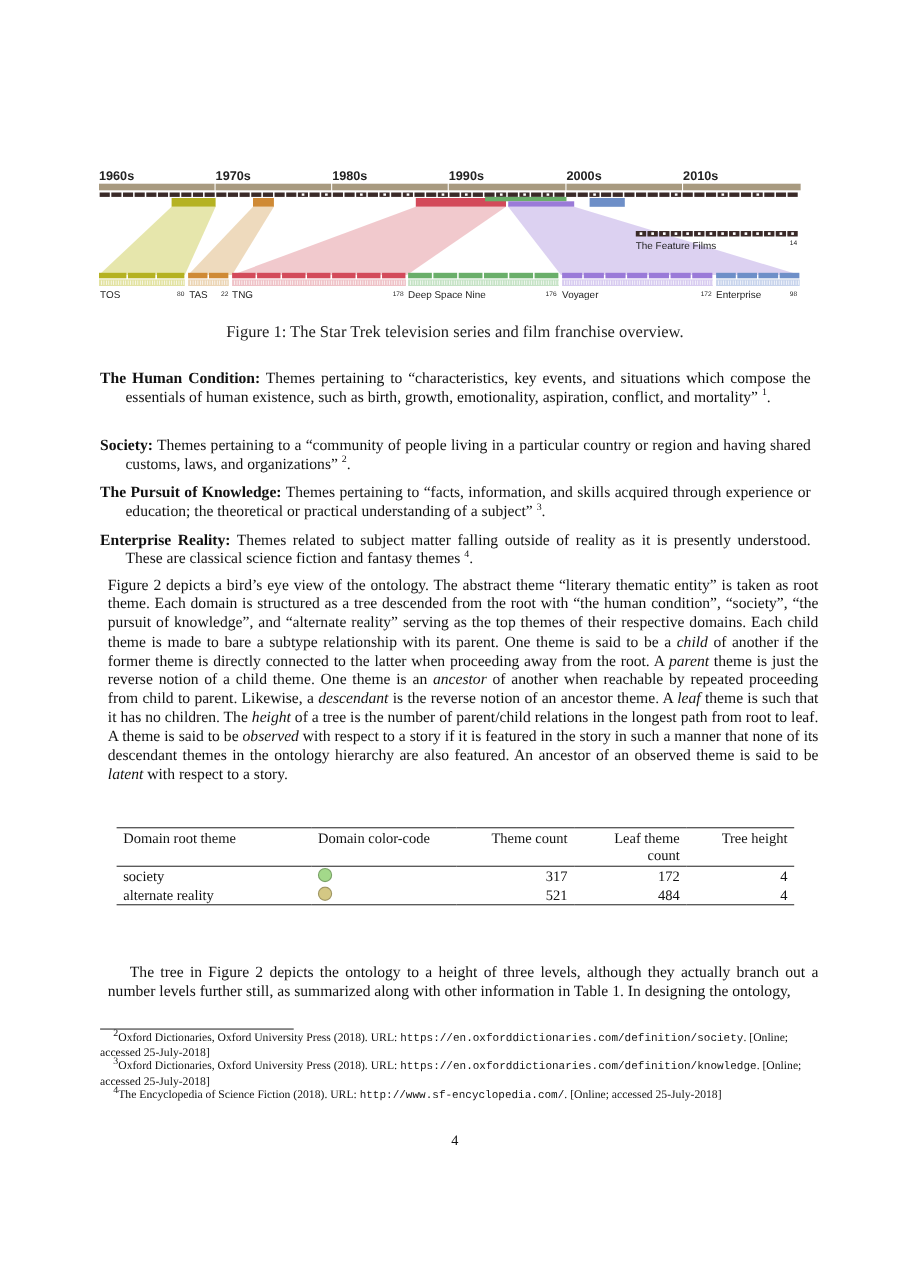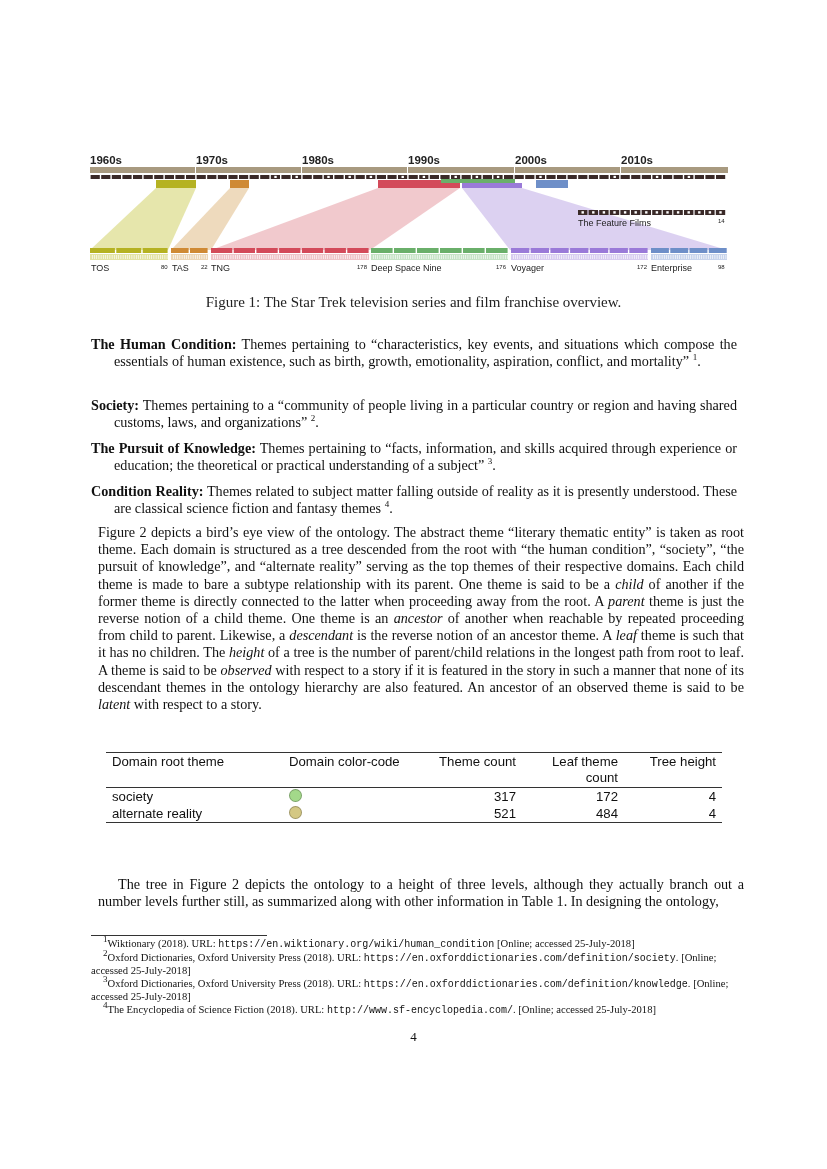--- a/index.html
+++ b/index.html
@@ -18,21 +18,21 @@
                font-family: "Liberation Serif", serif; font-size: 14.2px; line-height: 17.2px;
                text-align: justify; color: #111; }
   .defn { position: absolute; left: 91px; width: 646px;
           font-family: "Liberation Serif", serif; font-size: 14.2px; line-height: 17.2px;
           text-align: justify; padding-left: 23px; text-indent: -23px; box-sizing: border-box; }
   .defn b { font-weight: bold; }
   sup { font-size: 9px; line-height: 0; vertical-align: super; }
 
   #table1 { position: absolute; left: 106px; top: 752px; width: 616px; }
   #table1 .tcap { text-align: center; font-family: "Liberation Serif", serif; font-size: 11px; margin-bottom: 1px; }
-  #table1 table { width: 100%; border-collapse: collapse; font-family: Liberation Sans, sans-serif; font-size: 13.2px; }
+  #table1 table { width: 100%; border-collapse: collapse; font-family: Liberation Serif, serif; font-size: 13.2px; }
   #table1 thead tr:first-child th { border-top: 1.3px solid #333; }
   #table1 th { font-weight: normal; padding: 1px 6px; vertical-align: top; line-height: 16px; }
   #table1 thead th { border-bottom: 1px solid #333; }
   #table1 td { padding: 0 6px; line-height: 17px; }
   #table1 tbody tr:last-child td { border-bottom: 1.3px solid #333; }
   .l { text-align: left; } .c { text-align: left; } .r { text-align: right; }
   .dot { display: inline-block; width: 11px; height: 11px; border-radius: 50%;
          border: 1px solid rgba(0,0,0,0.25); vertical-align: -1px; }
 
   .fn-rule { position: absolute; left: 91px; top: 935px; width: 176px; height: 0; border-top: 1px solid #333; }
@@ -531,21 +531,21 @@
 </div>
 <div class="defn" style="top:397px;">
   <b>Society:</b>
   <span>Themes pertaining to a “community of people living in a particular country or region and having shared customs, laws, and organizations”</span> <sup>2</sup>.
 </div>
 <div class="defn" style="top:440px;">
   <b>The Pursuit of Knowledge:</b>
   <span>Themes pertaining to “facts, information, and skills acquired through experience or education; the theoretical or practical understanding of a subject”</span> <sup>3</sup>.
 </div>
 <div class="defn" style="top:483px;">
-  <b>Condition Reality:</b>
+  <b>Enterprise Reality:</b>
   <span>Themes related to subject matter falling outside of reality as it is presently understood. These are classical science fiction and fantasy themes</span> <sup>4</sup>.
 </div>
 
 <div class="body-text" style="top:524px;"><span>Figure 2 depicts a bird’s eye view of the ontology. The abstract theme “literary thematic entity” is taken as root theme. Each domain is structured as a tree descended from the root with “the human condition”, “society”, “the pursuit of knowledge”, and “alternate reality” serving as the top themes of their respective domains. Each child theme is made to bare a subtype relationship with its parent. One theme is said to be a </span><i>child</i><span> of another if the former theme is directly connected to the latter when proceeding away from the root. A </span><i>parent</i><span> theme is just the reverse notion of a child theme. One theme is an </span><i>ancestor</i><span> of another when reachable by repeated proceeding from child to parent. Likewise, a </span><i>descendant</i><span> is the reverse notion of an ancestor theme. A </span><i>leaf</i><span> theme is such that it has no children. The </span><i>height</i><span> of a tree is the number of parent/child relations in the longest path from root to leaf. A theme is said to be </span><i>observed</i><span> with respect to a story if it is featured in the story in such a manner that none of its descendant themes in the ontology hierarchy are also featured. An ancestor of an observed theme is said to be </span><i>latent</i><span> with respect to a story.</span></div>
 
 <div id="table1">
   <table>
     <thead>
       <tr>
         <th class="l" style="width:165px;">Domain root theme</th>
@@ -571,19 +571,18 @@
           <td class="r">4</td>
         </tr>
       </tbody>
   </table>
 </div>
 
 <div class="body-text" style="top:876px; text-indent:20px;">The tree in Figure 2 depicts the ontology to a height of three levels, although they actually branch out a number levels further still, as summarized along with other information in Table 1. In designing the ontology,</div>
 
 <div class="fn-rule"></div>
 <div class="footnotes" id="footnotes">
-    <p><sup>1</sup><span>Wiktionary (2018). URL: </span><span class="mono">https://en.wiktionary.org/wiki/human_condition</span><span> [Online; accessed 25-July-2018]</span></p>
     <p><sup>2</sup><span>Oxford Dictionaries, Oxford University Press (2018). URL: </span><span class="mono">https://en.oxforddictionaries.com/definition/society</span><span>. [Online; accessed 25-July-2018]</span></p>
     <p><sup>3</sup><span>Oxford Dictionaries, Oxford University Press (2018). URL: </span><span class="mono">https://en.oxforddictionaries.com/definition/knowledge</span><span>. [Online; accessed 25-July-2018]</span></p>
     <p><sup>4</sup><span>The Encyclopedia of Science Fiction (2018). URL: </span><span class="mono">http://www.sf-encyclopedia.com/</span><span>. [Online; accessed 25-July-2018]</span></p>
   </div>
 
 <div class="page-num">4</div>
 
 </body></html>

